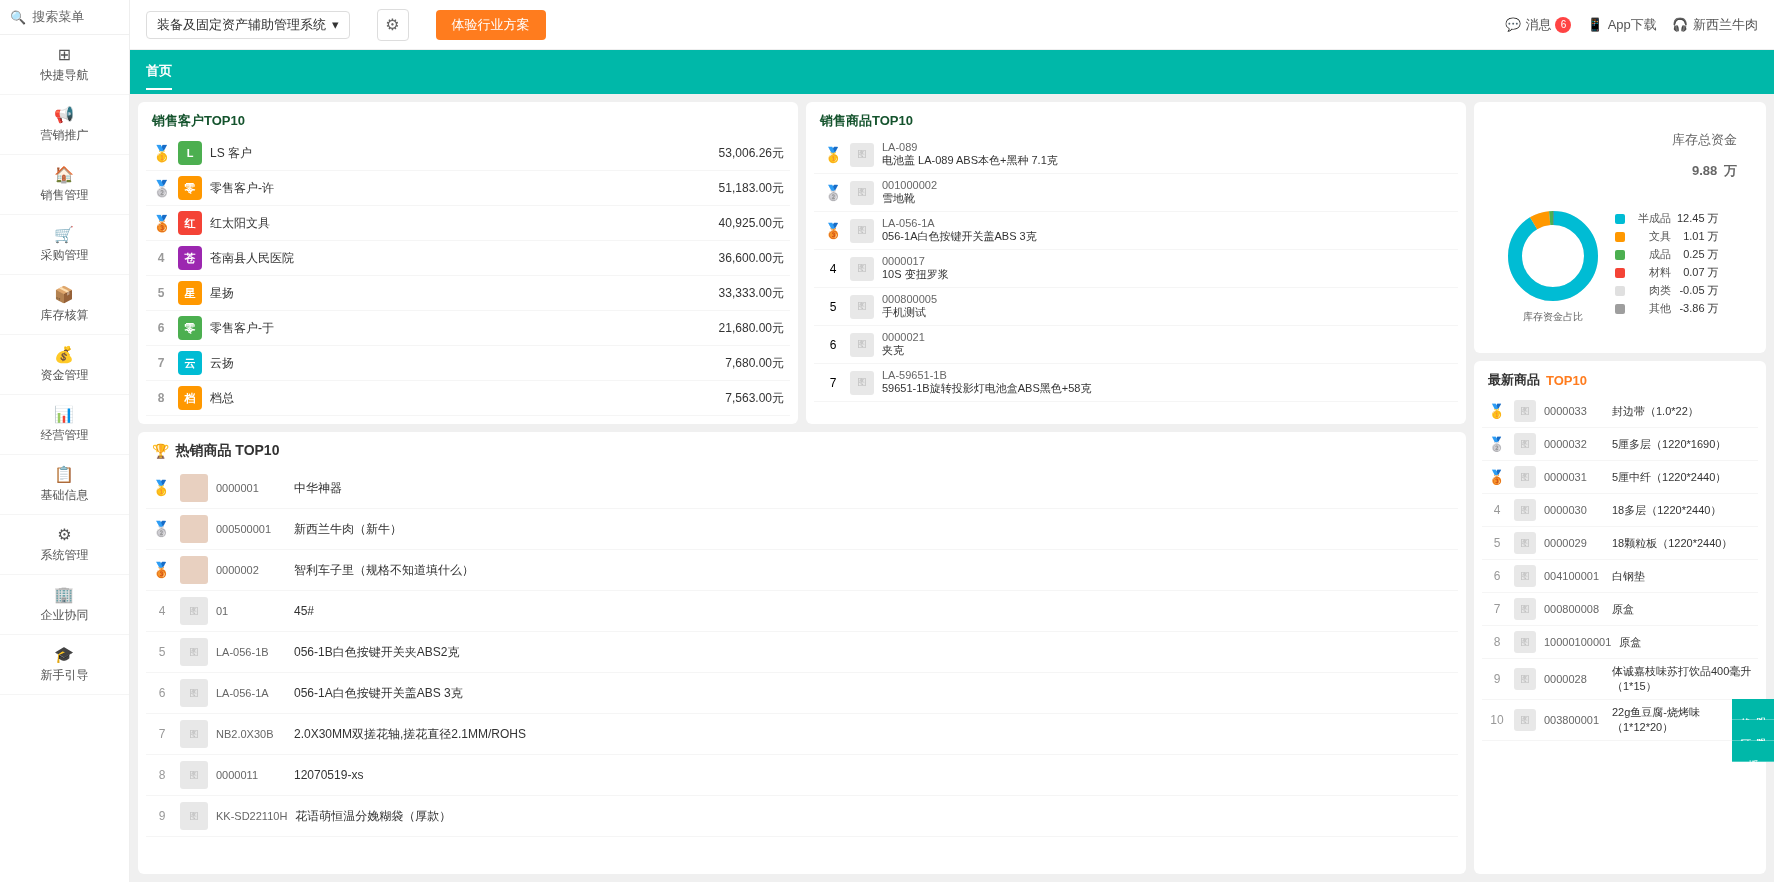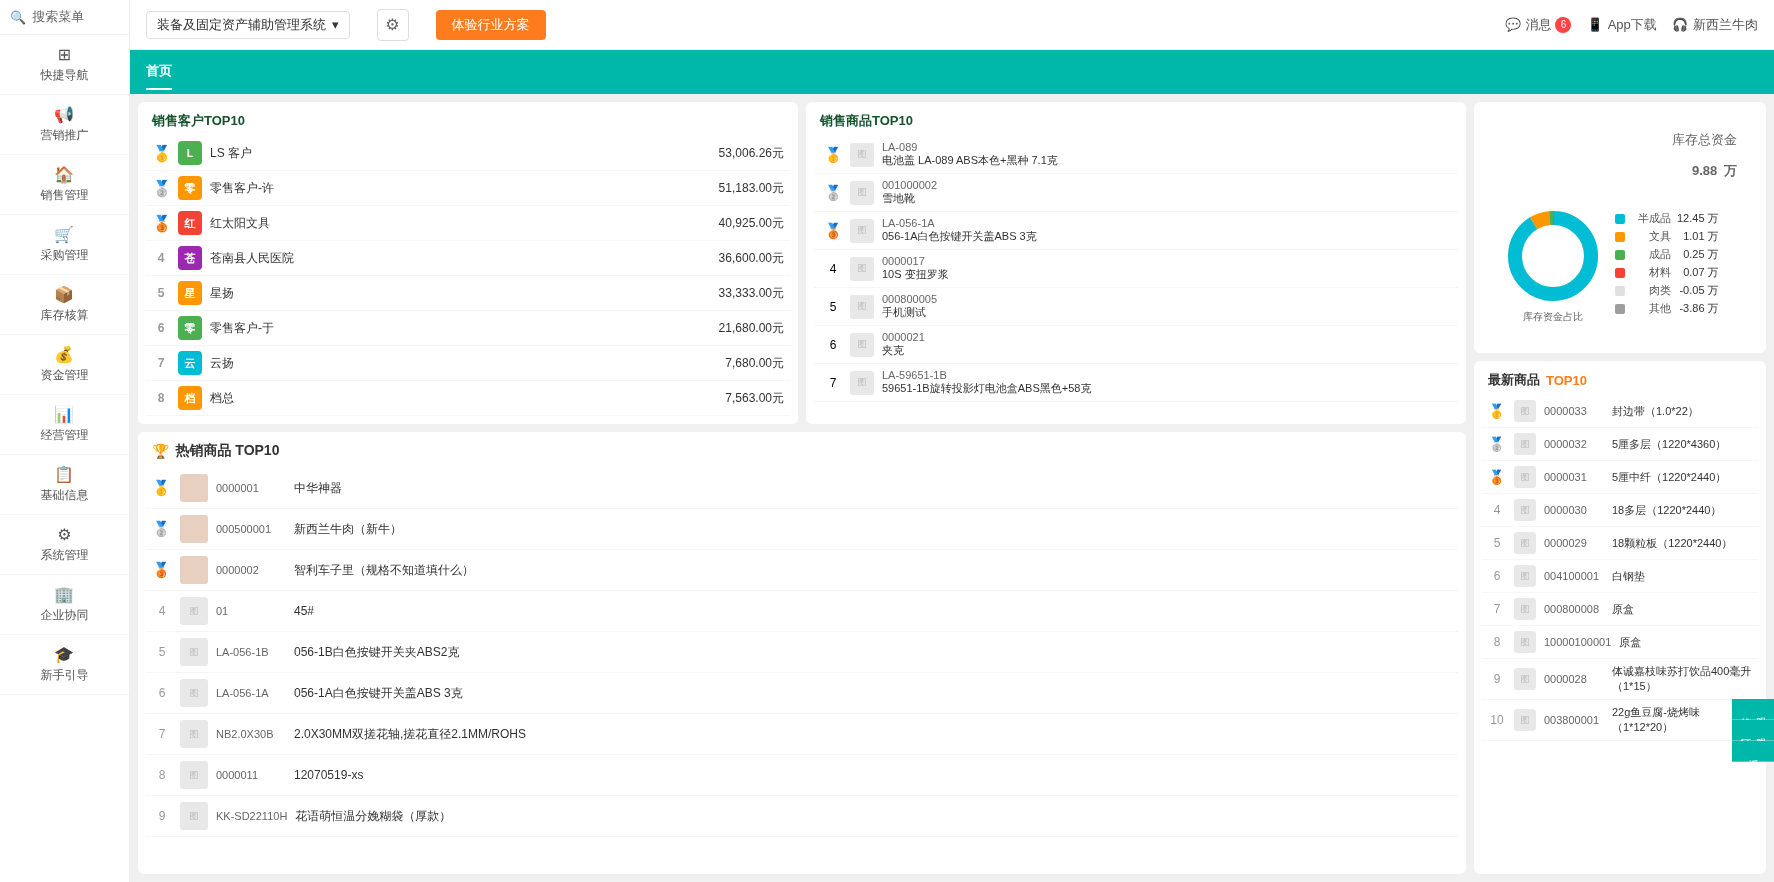--- a/index.html
+++ b/index.html
@@ -827,21 +827,21 @@
                 </div>
     <div class="newest-code">0000033</div>
     <div class="newest-name">封边带（1.0*22）</div>
   </div>
               <div class="newest-item">
     <div class="newest-rank" style="font-size:14px;">🥈</div>
     <div class="newest-img">
                   <span style="font-size:9px;color:#bbb;">图</span>
                 </div>
     <div class="newest-code">0000032</div>
-    <div class="newest-name">5厘多层（1220*4360）</div>
+    <div class="newest-name">5厘多层（1220*1690）</div>
   </div>
               <div class="newest-item">
     <div class="newest-rank" style="font-size:14px;">🥉</div>
     <div class="newest-img">
                   <span style="font-size:9px;color:#bbb;">图</span>
                 </div>
     <div class="newest-code">0000031</div>
     <div class="newest-name">5厘中纤（1220*2440）</div>
   </div>
               <div class="newest-item">

